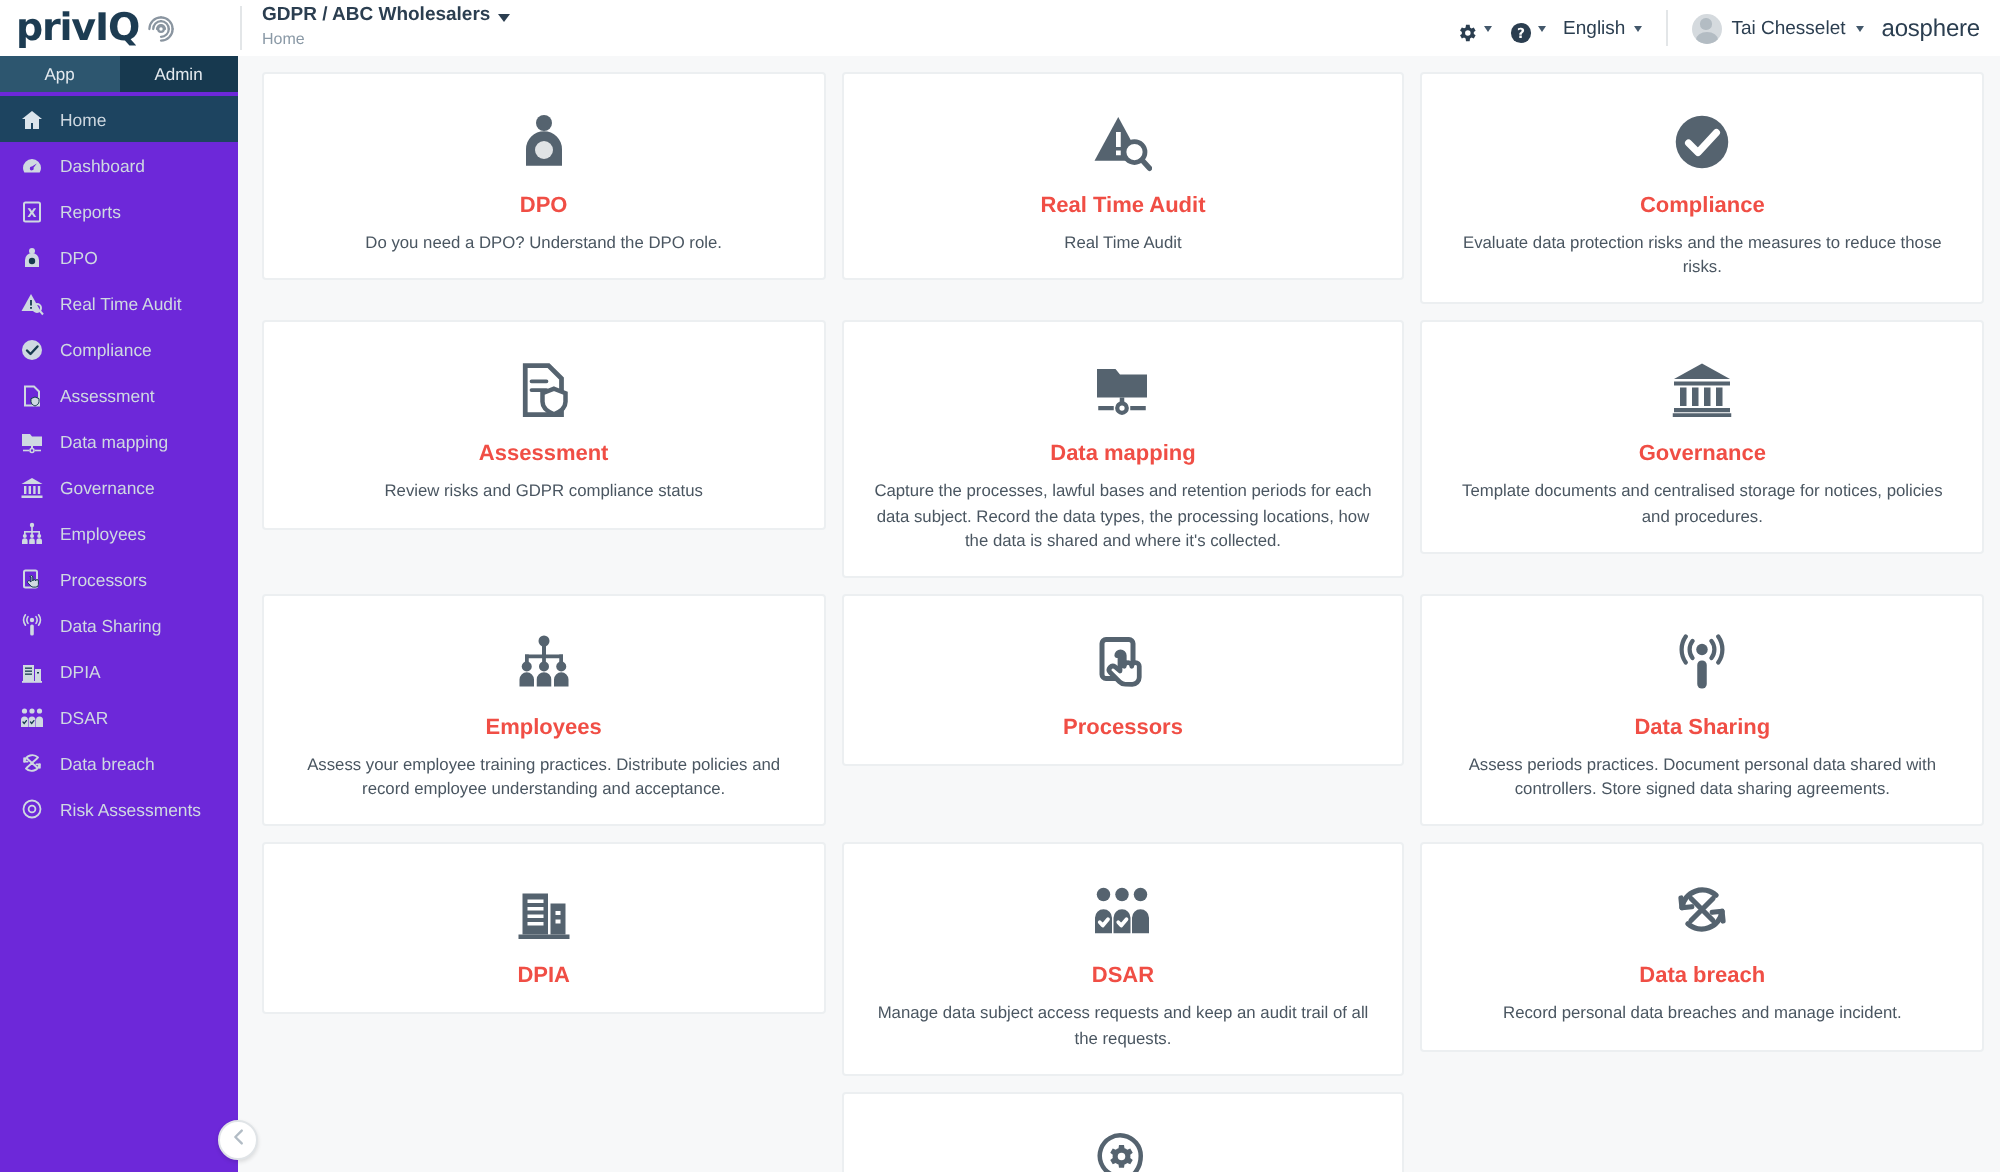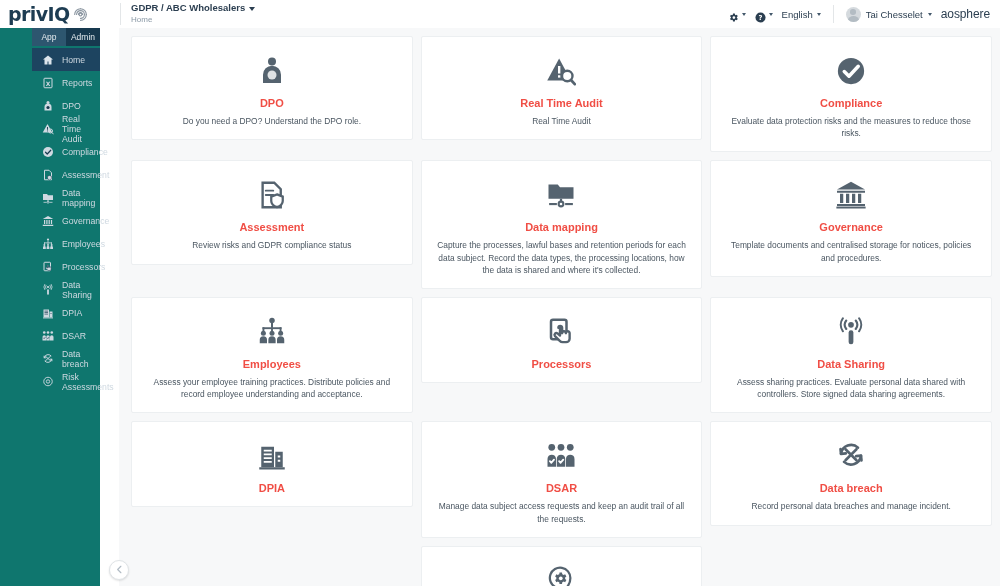--- a/index.html
+++ b/index.html
@@ -70,24 +70,23 @@
   .avatar::after {
     content: ""; position: absolute; top: 9.4px; left: 2px;
     width: 11px; height: 8px; border-radius: 50% 50% 0 0; background: #b3bcc3;
   }
   .uname { font-size: 9.5px; color: #2b3e50; }
   .brand { font-size: 12px; color: #2b3e50; font-weight: 500; letter-spacing: -0.1px; }
 
   
   .sidebar {
     position: absolute; top: 28px; left: 0;
-    width: 100px; height: 558px;
-    background: #0f766e;
+    width: 119px; height: 558px;
+    background: #6d28d9;
     z-index: 15;
-    padding-left: 32px;
   }
   .tabs { display: flex; height: 18px; }
   .tab {
     flex: 1; display: flex; align-items: center; justify-content: center;
     font-size: 8.5px; color: #e4eaef; cursor: pointer;
   }
   .tab.active { background: #2d566f; }
   .tab.inactive { background: #17394f; }
 
   .nav { padding-top: 2px; }
@@ -230,20 +229,28 @@
 
     <div class="nav-item active">
       <span class="nav-ico">
         <svg viewBox="0 0 24 24" width="12" height="12" fill="#dce5ec">
             <path d="M12 3 2 11h3v10h6v-6h2v6h6V11h3z"></path>
           </svg>
       </span>
       <span>Home</span>
     </div>
 
+    <div class="nav-item">
+      <span class="nav-ico">
+        <svg viewBox="0 0 24 24" width="12" height="12" fill="#cfd9e1">
+            <path d="M12 5a9 9 0 0 0-9 9 8.9 8.9 0 0 0 1.3 4.6h15.4A8.9 8.9 0 0 0 21 14a9 9 0 0 0-9-9zm4.8 4.6-3.3 4.2a1.9 1.9 0 1 1-1.5-1.2z"></path>
+          </svg>
+      </span>
+      <span>Dashboard</span>
+    </div>
 
     <div class="nav-item">
       <span class="nav-ico">
         <svg viewBox="0 0 24 24" width="12" height="12">
             <rect x="4" y="2.5" width="16" height="19" rx="1.5" fill="none" stroke="#cfd9e1" stroke-width="2"></rect>
             <text x="12" y="17" font-size="12" font-weight="bold" text-anchor="middle" fill="#cfd9e1" font-family="DejaVu Sans, sans-serif">X</text>
           </svg>
       </span>
       <span>Reports</span>
     </div>
@@ -540,21 +547,21 @@
 
     <div class="card">
       <div class="card-ico">
         <svg viewBox="0 0 24 24" width="30" height="30">
             <circle cx="12" cy="6.2" r="2.3" fill="#55636f"></circle>
             <path d="M8.2 2.8a5.6 5.6 0 0 0 0 6.8M15.8 2.8a5.6 5.6 0 0 1 0 6.8M5.5 1a9 9 0 0 0 0 10.4M18.5 1a9 9 0 0 1 0 10.4" fill="none" stroke="#55636f" stroke-width="1.7" stroke-linecap="round"></path>
             <rect x="10.1" y="10.6" width="3.8" height="11.2" rx="1.8" fill="#55636f"></rect>
           </svg>
       </div>
       <div class="card-title">Data Sharing</div>
-      <div class="card-desc">Assess sharing practices. Evaluate personal data shared with controllers. Store signed data sharing agreements.</div>
+      <div class="card-desc">Assess periods practices. Document personal data shared with controllers. Store signed data sharing agreements.</div>
     </div>
   </div>
 
   <div class="grid r4">
 
     <div class="card">
       <div class="card-ico">
         <svg viewBox="0 0 24 24" width="30" height="30" fill="#55636f">
             <path d="M3.4 4.6h10.2v16.4H3.4z"></path>
             <path d="M14.6 8.6h6v12.4h-6z"></path>

